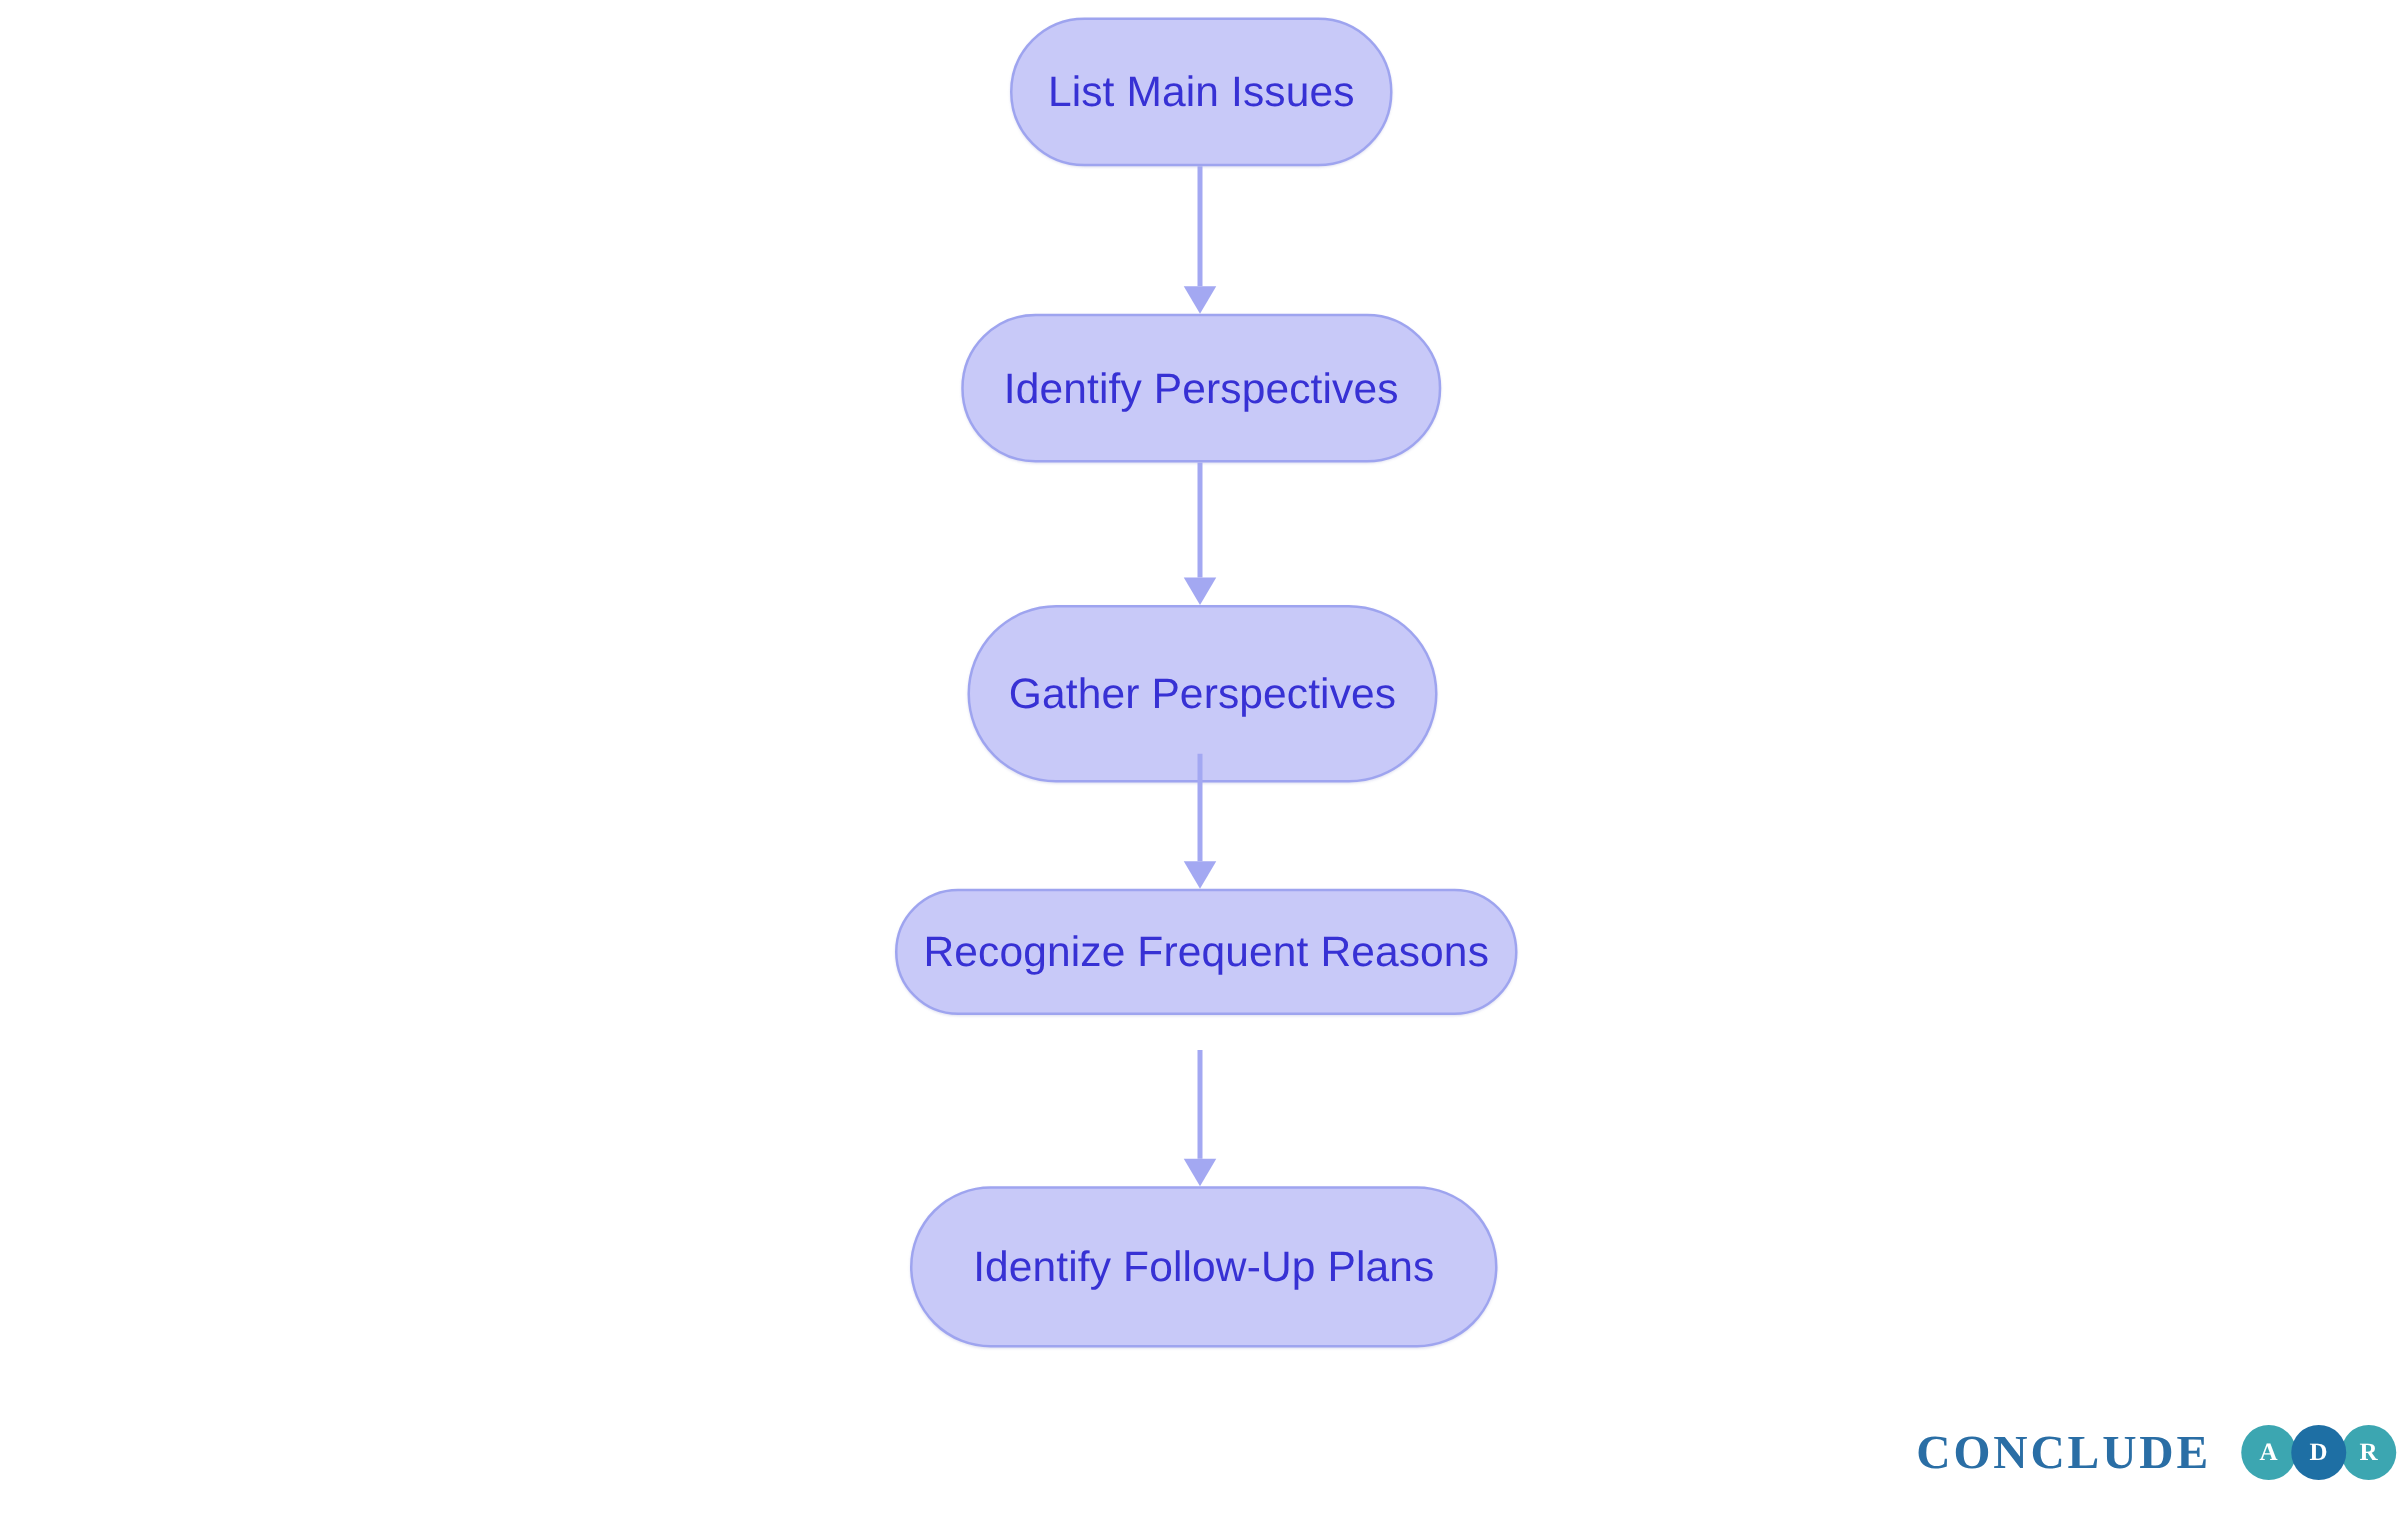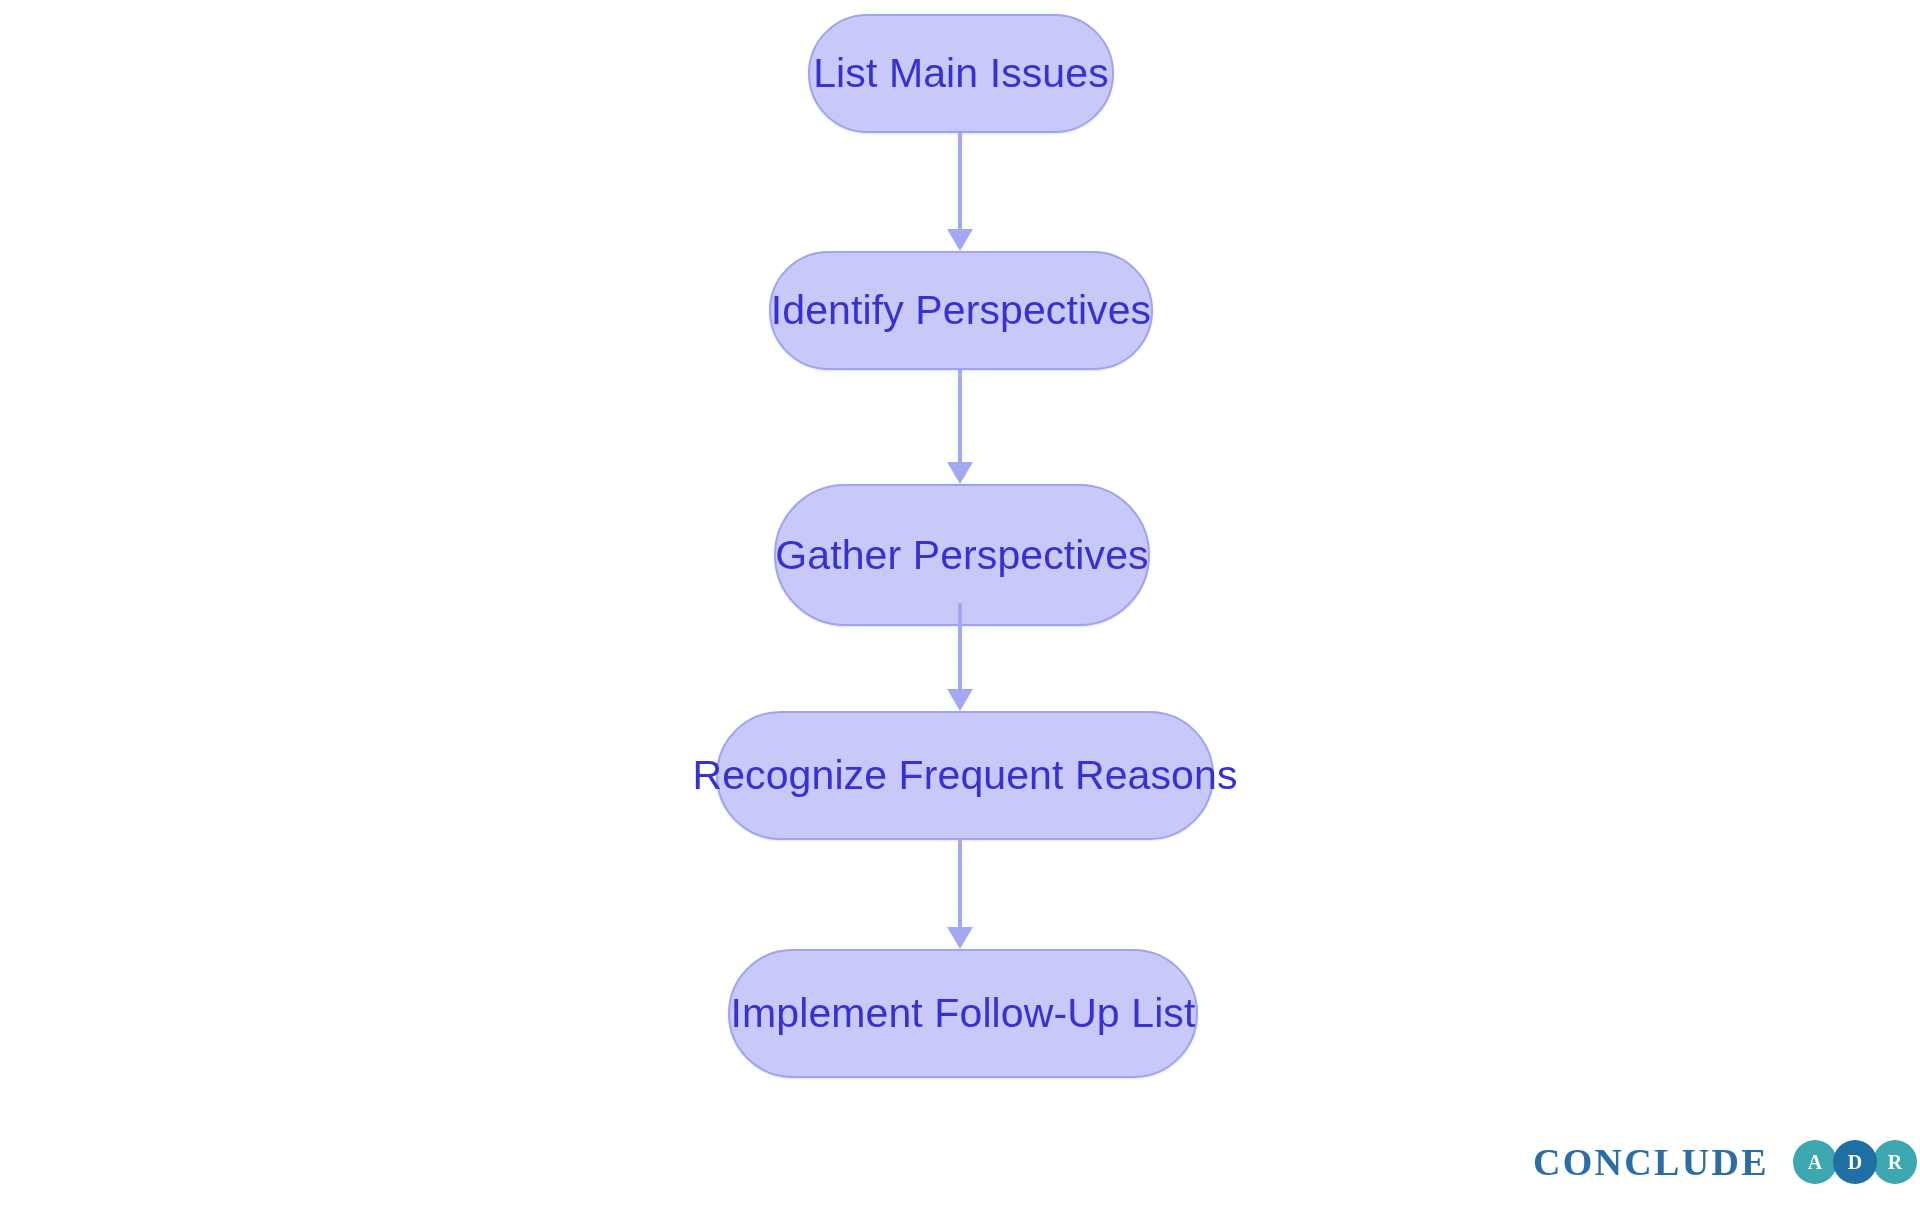--- a/index.html
+++ b/index.html
@@ -32,31 +32,31 @@
     align-items: center;
     justify-content: center;
     background: #c8c9f8;
     border: 2px solid #9ea4ef;
     border-radius: 999px;
     box-shadow: 0 1px 2px rgba(90, 95, 180, 0.18);
   }
   .node-label {
     color: #3731d4;
     font-family: "Liberation Sans", sans-serif;
-    font-size: 41px;
+    font-size: 34px;
     font-weight: 400;
     letter-spacing: 0.1px;
     line-height: 1;
     white-space: nowrap;
   }
 
   .node-1 { left: 808px;  top: 14px;   width: 306px; height: 119px; }
   .node-2 { left: 769px;  top: 251px;  width: 384px; height: 119px; }
   .node-3 { left: 774px;  top: 484px;  width: 376px; height: 142px; }
-  .node-4 { left: 716px;  top: 711px;  width: 498px; height: 129px; justify-content: center; }
+  .node-4 { left: 716px;  top: 711px;  width: 498px; height: 101px; justify-content: center; }
   .node-5 { left: 728px;  top: 949px;  width: 470px; height: 129px; }
 
   
   .edge {
     position: absolute;
     left: 955px;
     width: 10px;
   }
   .edge-line {
     position: absolute;
@@ -169,21 +169,21 @@
   <div class="node node-4">
     <span class="node-label">Recognize Frequent Reasons</span>
   </div>
 
   <div class="edge edge-4">
     <div class="edge-line"></div>
     <div class="edge-arrow"></div>
   </div>
 
   <div class="node node-5">
-    <span class="node-label">Implement Follow-Up List</span>
+    <span class="node-label">Identify Follow-Up Plans</span>
   </div>
 
 </div>
 
 <div id="brand-logo">
   <span class="brand-wordmark">CONCLUDE</span>
   <span class="brand-circles">
     <span class="brand-circle brand-circle-a">
       <span>A</span>
     </span>

